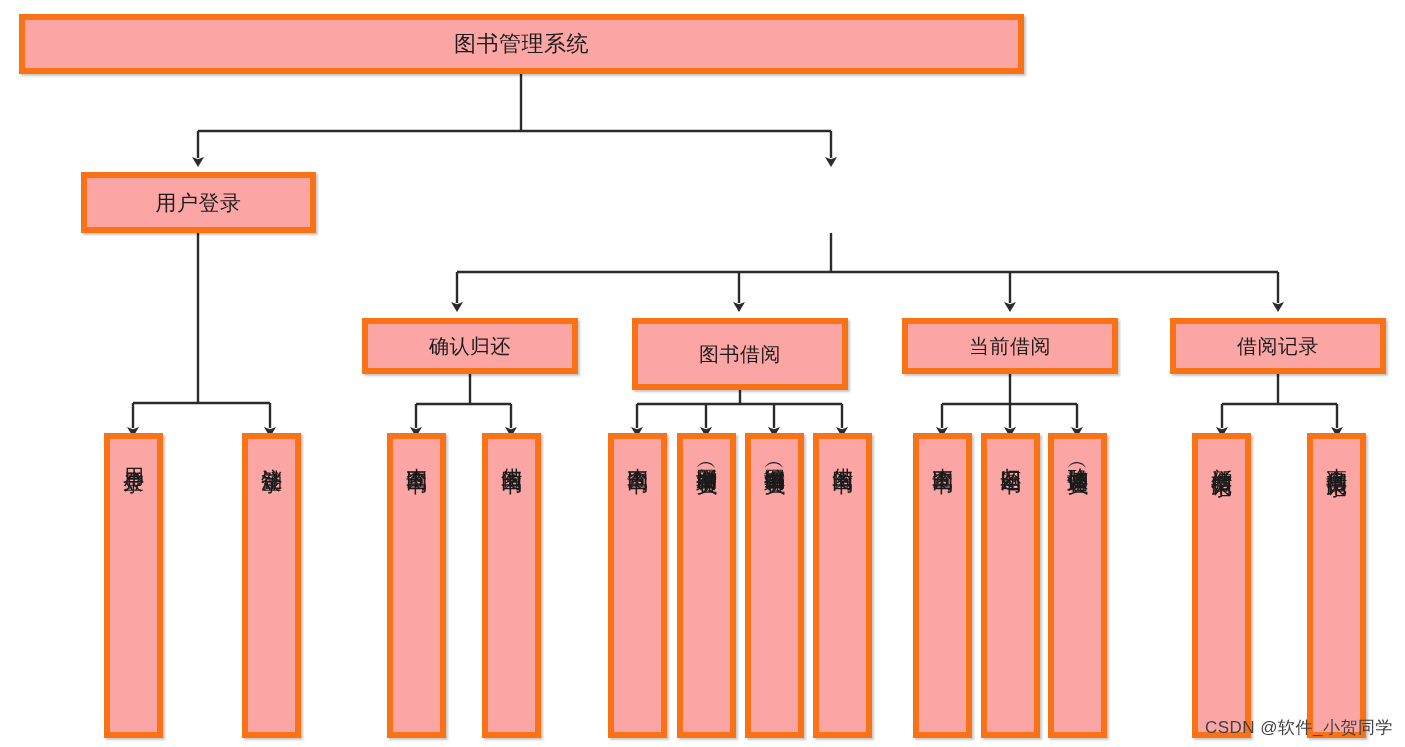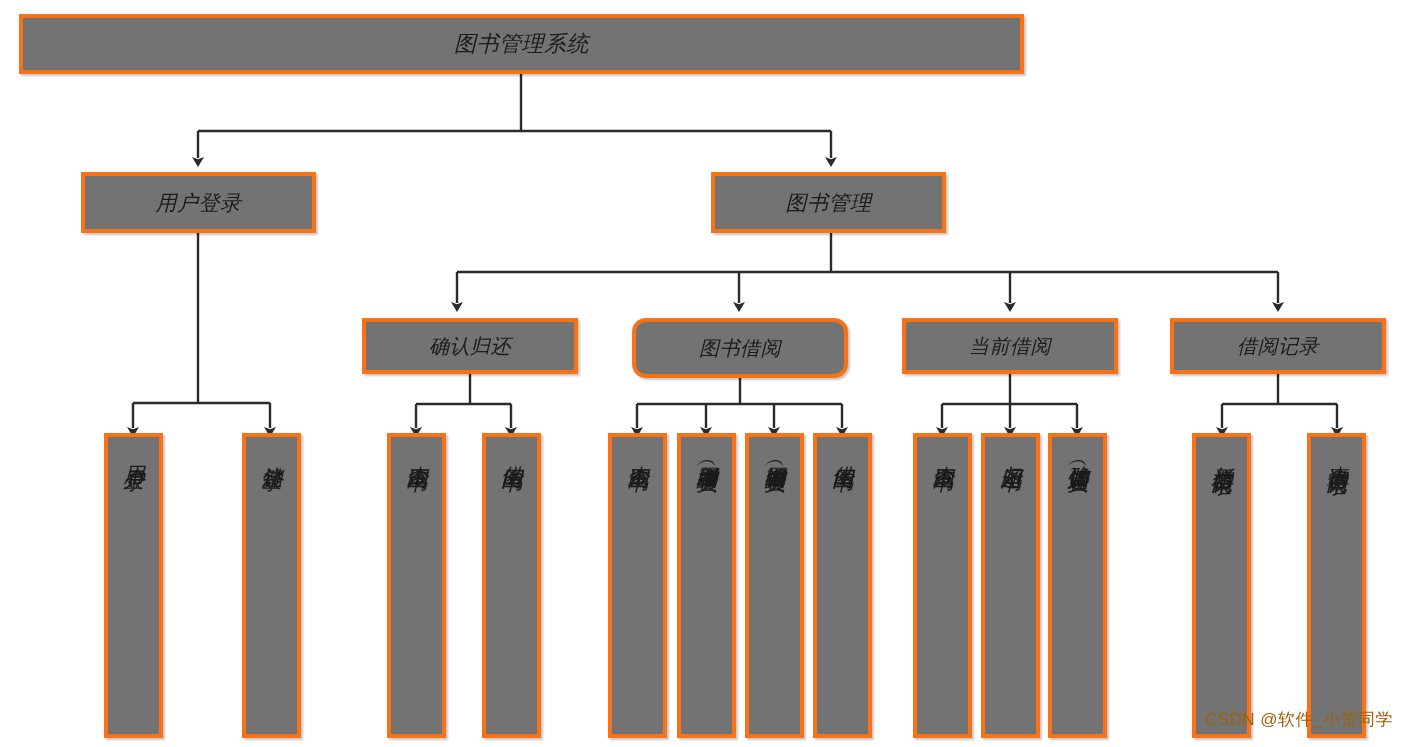--- a/index.html
+++ b/index.html
@@ -21,28 +21,27 @@
     position: absolute;
     left: 0;
     top: 0;
     width: 1405px;
     height: 747px;
     pointer-events: none;
   }
   .node {
     position: absolute;
     box-sizing: border-box;
-    border: 4px solid #f97316;
-    background: #737373;
+    border: 6px solid #f97316;
+    background: #fca5a5;
     color: #1b1b1b;
     display: flex;
     align-items: center;
     justify-content: center;
     box-shadow: 2px 2px 2px rgba(0,0,0,0.22);
-    font-style: italic;
   }
   .node .label {
     font-size: 21px;
     line-height: 1.12;
     letter-spacing: 0.5px;
     white-space: nowrap;
     text-align: center;
   }
   .node.root .label { font-size: 22px; }
   .node.level1 .label { font-size: 21px; }
@@ -61,23 +60,23 @@
     white-space: normal;
     max-height: 282px;
   }
   .node.leaf.tall-text .label {
     max-height: 292px;
     letter-spacing: 1px;
   }
   #watermark {
     position: absolute;
     right: 12px;
-    bottom: 16px;
+    bottom: 8px;
     font-size: 17px;
-    color: #a16207;
+    color: #404040;
     letter-spacing: 0.5px;
     white-space: nowrap;
     user-select: none;
   }
 </style>
 </head>
 <body>
 
 <div id="canvas">
 
@@ -131,28 +130,25 @@
     </g>
   </svg>
 
   <div class="node root" style="left:19px; top:14px; width:1005px; height:60px;">
     <span class="label">图书管理系统</span>
   </div>
 
   <div class="node level1" style="left:81px; top:172px; width:235px; height:61px;">
     <span class="label">用户登录</span>
   </div>
-  <div class="node level1" style="left:711px; top:172px; width:235px; height:61px;">
-    <span class="label">图书管理</span>
-  </div>
 
   <div class="node level2" style="left:362px; top:318px; width:216px; height:56px;">
     <span class="label">确认归还</span>
   </div>
-  <div class="node level2" style="left:632px; top:318px; width:216px; height:60px;border-radius:14px;">
+  <div class="node level2" style="left:632px; top:318px; width:216px; height:72px;">
     <span class="label">图书借阅</span>
   </div>
   <div class="node level2" style="left:1170px; top:318px; width:216px; height:56px;">
     <span class="label">借阅记录</span>
   </div>
   <div class="node level2" style="left:902px; top:318px; width:216px; height:56px;">
     <span class="label">当前借阅</span>
   </div>
 
   <div class="node leaf" style="left:104px; top:433px; width:59px; height:305px;">

